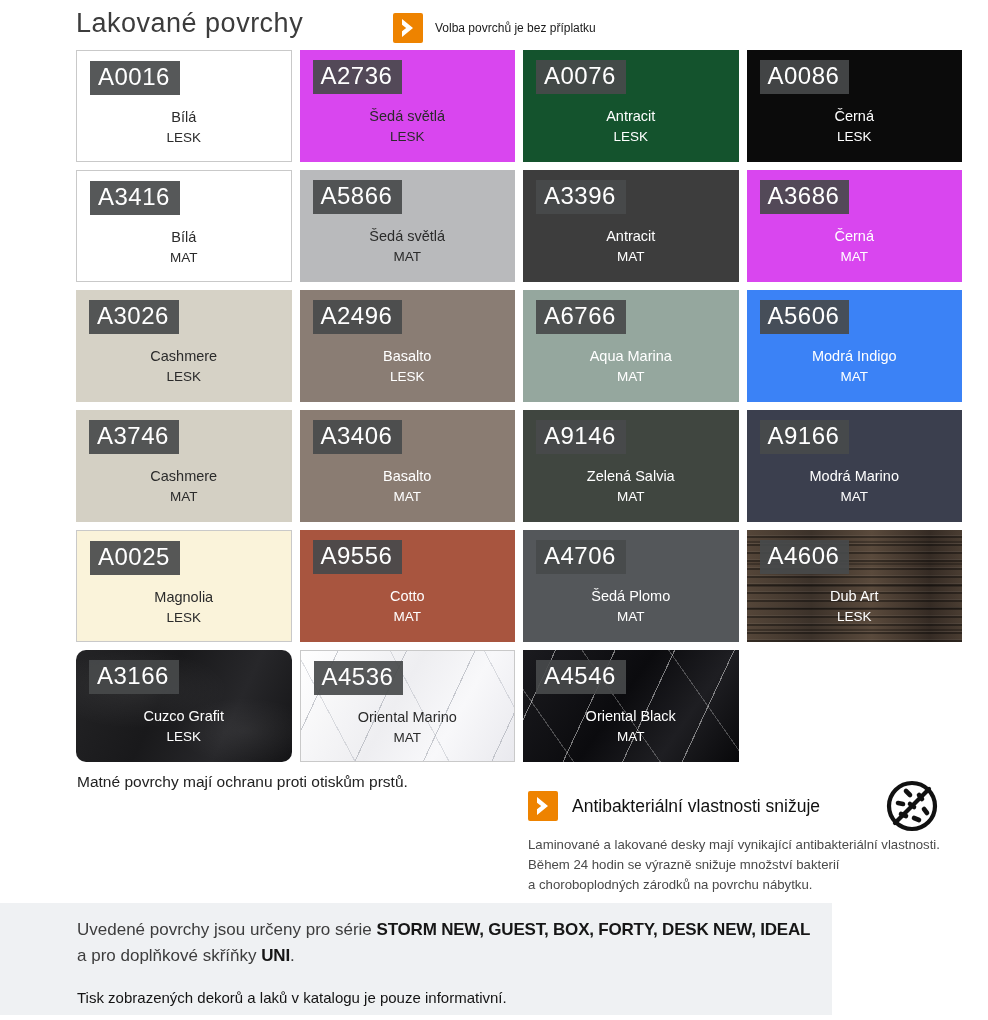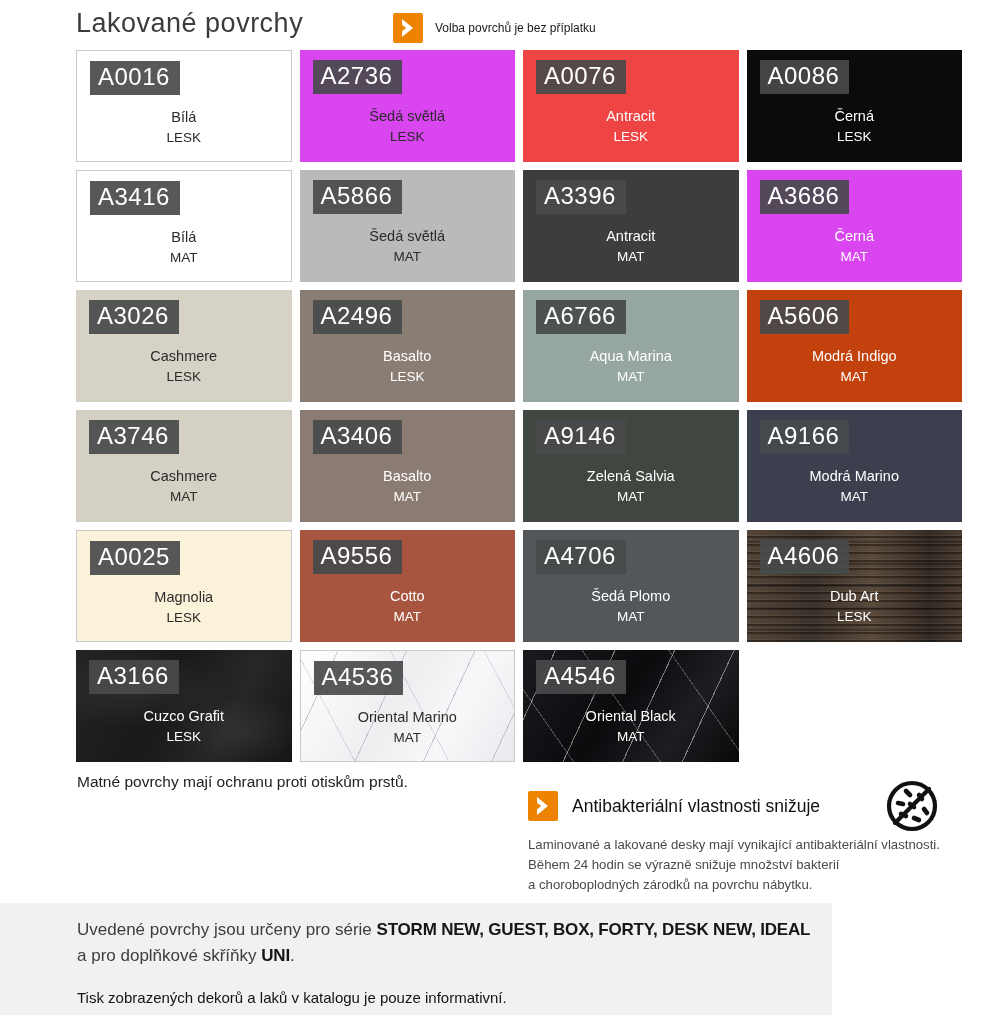--- a/index.html
+++ b/index.html
@@ -45,20 +45,21 @@
       repeating-linear-gradient(0deg, rgba(0,0,0,0.38) 0 2px, rgba(255,255,255,0.05) 2px 3px, transparent 3px 8px),
       repeating-linear-gradient(0deg, transparent 0 11px, rgba(0,0,0,0.25) 11px 13px, transparent 13px 22px),
       linear-gradient(90deg,#554639,#3c322a 30%,#5a4a3c 58%,#352b24 85%,#4a3d32);
   }
   .tex-graphite{
     background-color:#1e1e20;
     background-image:
       radial-gradient(ellipse 60% 50% at 28% 35%, rgba(255,255,255,0.07), transparent 70%),
       radial-gradient(ellipse 50% 45% at 78% 72%, rgba(255,255,255,0.06), transparent 65%),
       linear-gradient(115deg,#242426,#19191b 40%,#27272a 70%,#141416);
+    border-radius: 10px;
   }
   .tex-marble-white{
     background-color:#f4f4f6;
     background-image:
       repeating-linear-gradient(115deg, transparent 0 33px, rgba(120,126,138,0.38) 33px 34px, transparent 34px 62px),
       repeating-linear-gradient(62deg, transparent 0 47px, rgba(140,146,158,0.28) 47px 48px, transparent 48px 83px),
       linear-gradient(120deg,#ffffff,#eeeef1 45%,#f8f8fa 70%,#e9e9ee);
   }
   .tex-marble-black{
     background-color:#101013;
@@ -110,21 +111,21 @@
         <span class="finish">LESK</span>
       </span>
     </div>
     <div class="swatch" style="background: #d946ef;">
       <span class="code">A2736</span>
       <span class="label-stack">
         <span class="name">Šedá světlá</span>
         <span class="finish">LESK</span>
       </span>
     </div>
-    <div class="swatch light-text" style="background: #ef4444;">
+    <div class="swatch light-text" style="background: #14532d;">
       <span class="code">A0076</span>
       <span class="label-stack">
         <span class="name">Antracit</span>
         <span class="finish">LESK</span>
       </span>
     </div>
     <div class="swatch light-text" style="background: rgb(11, 11, 11);">
       <span class="code">A0086</span>
       <span class="label-stack">
         <span class="name">Černá</span>
@@ -173,21 +174,21 @@
         <span class="finish">LESK</span>
       </span>
     </div>
     <div class="swatch light-text" style="background: rgb(149, 167, 158);">
       <span class="code">A6766</span>
       <span class="label-stack">
         <span class="name">Aqua Marina</span>
         <span class="finish">MAT</span>
       </span>
     </div>
-    <div class="swatch light-text" style="background: #c2410c;">
+    <div class="swatch light-text" style="background: #3b82f6;">
       <span class="code">A5606</span>
       <span class="label-stack">
         <span class="name">Modrá Indigo</span>
         <span class="finish">MAT</span>
       </span>
     </div>
     <div class="swatch" style="background: rgb(212, 208, 196);">
       <span class="code">A3746</span>
       <span class="label-stack">
         <span class="name">Cashmere</span>

